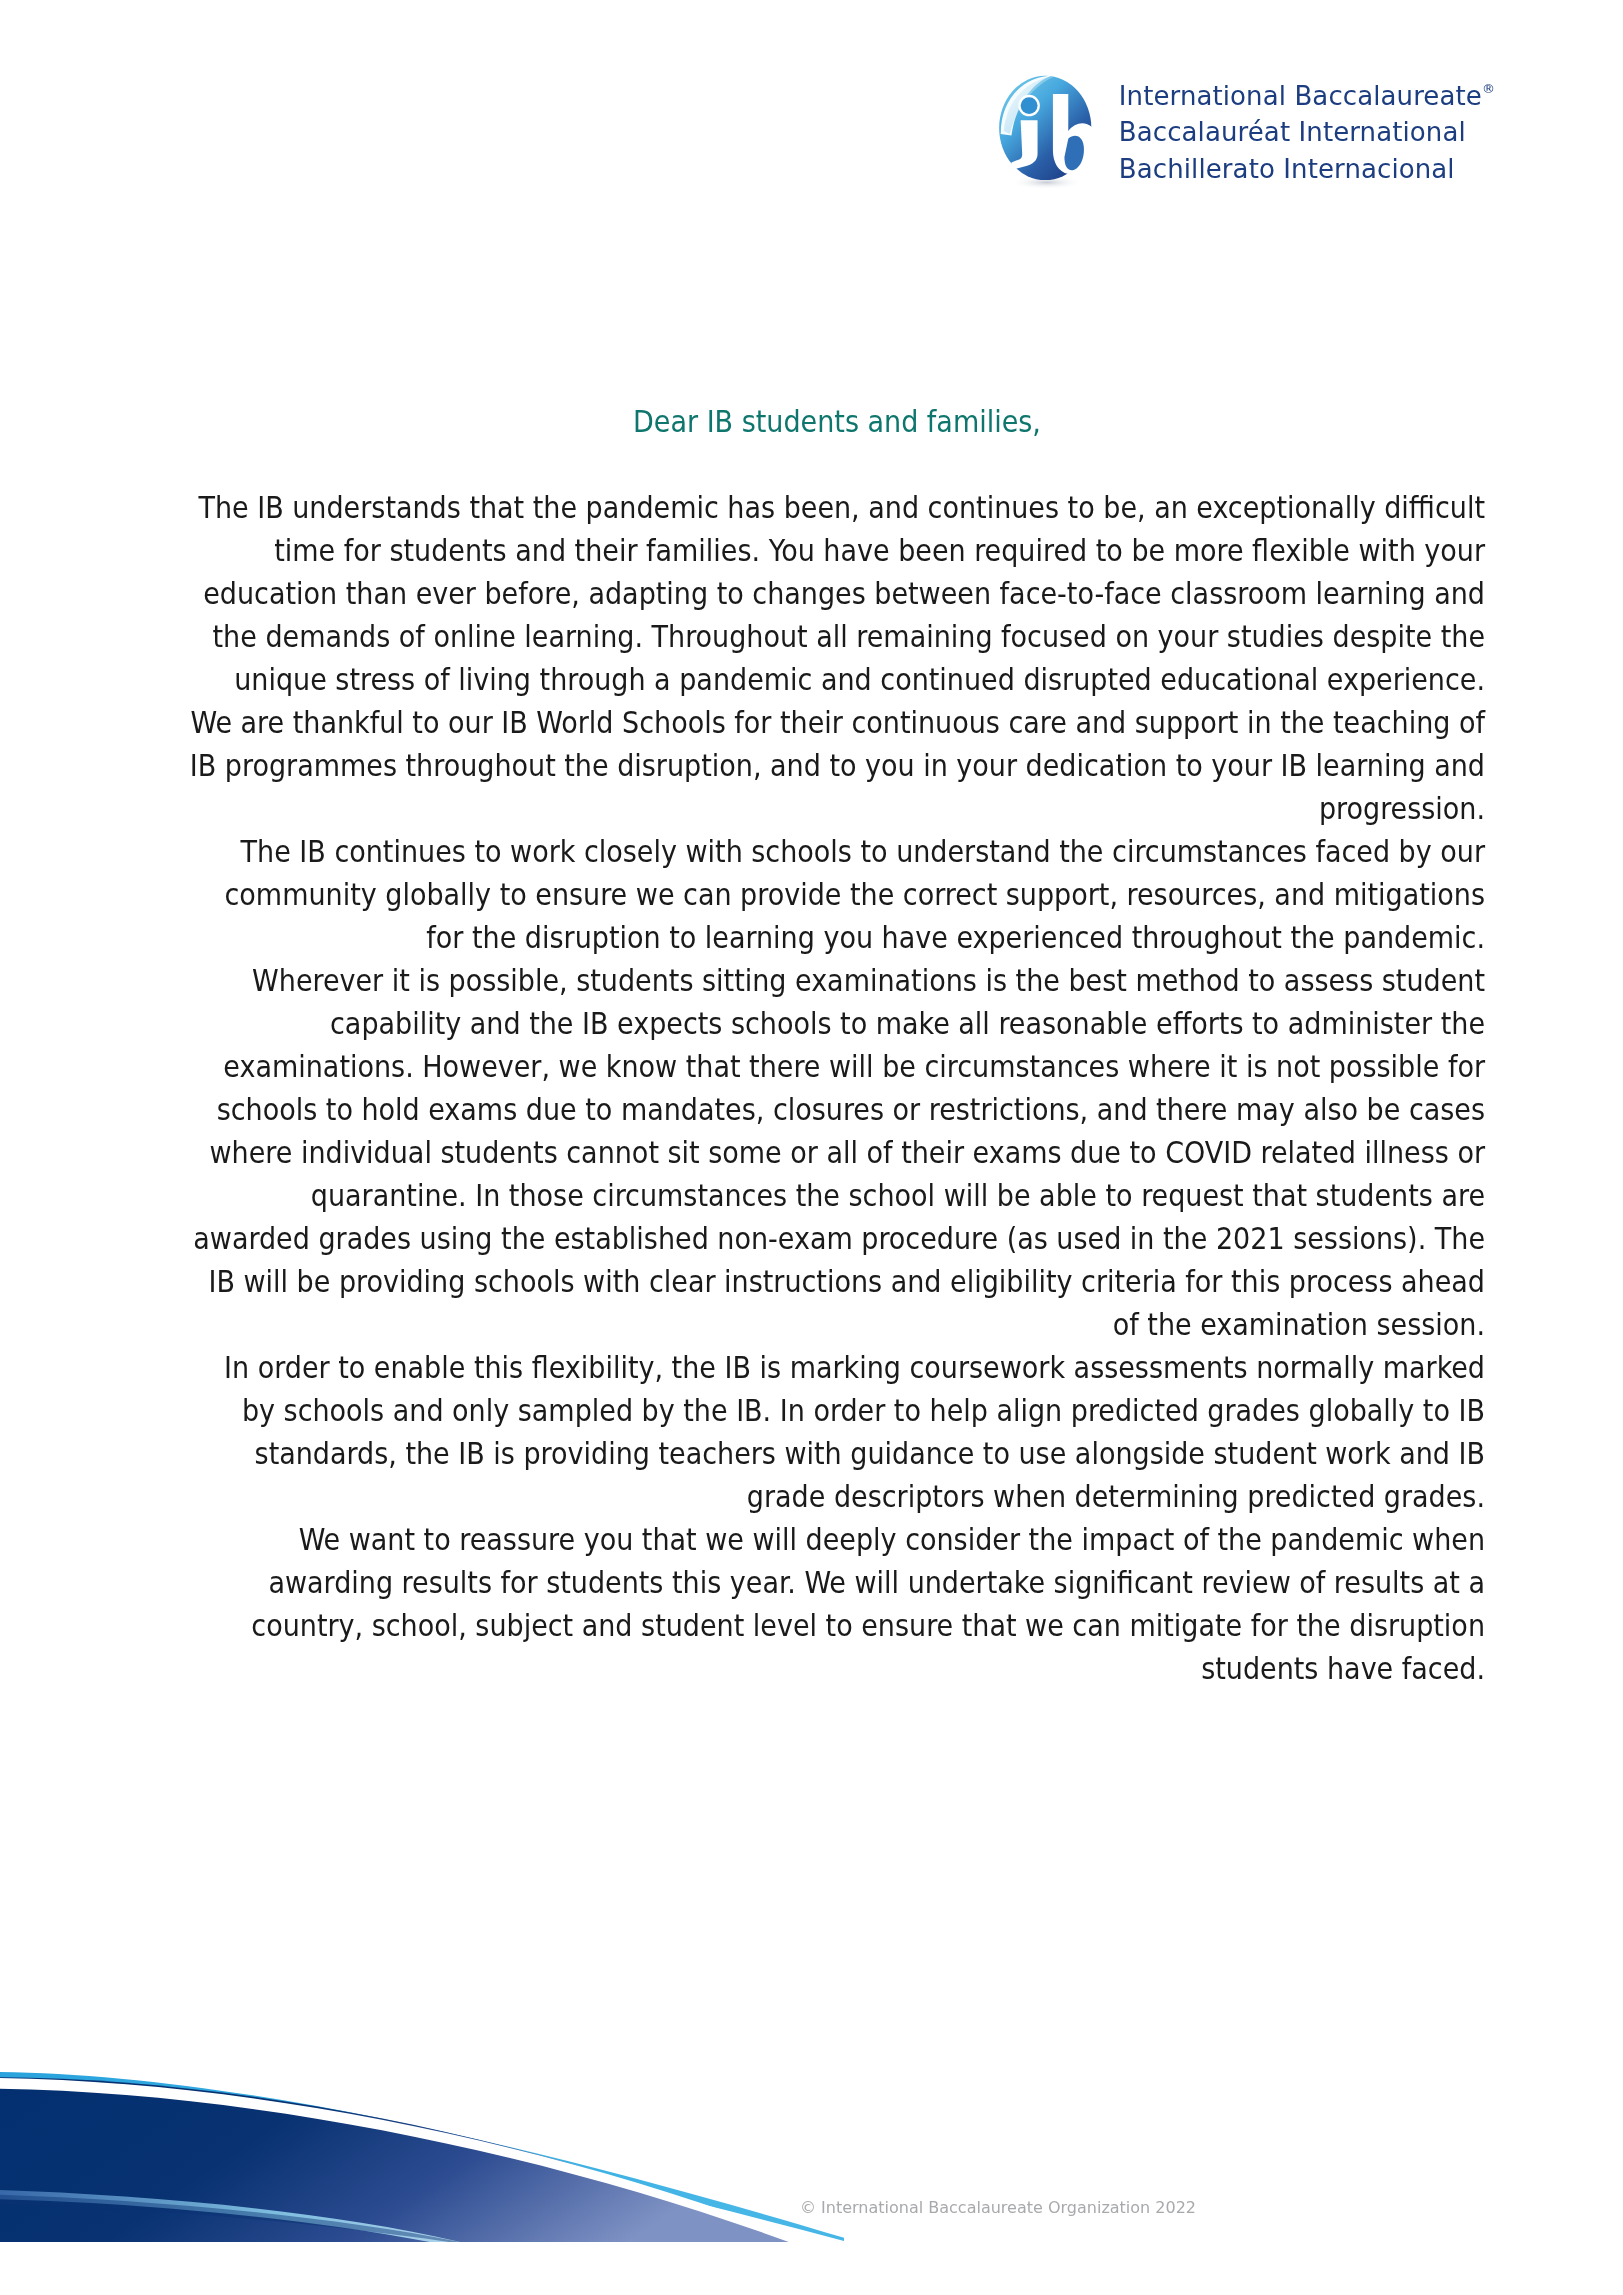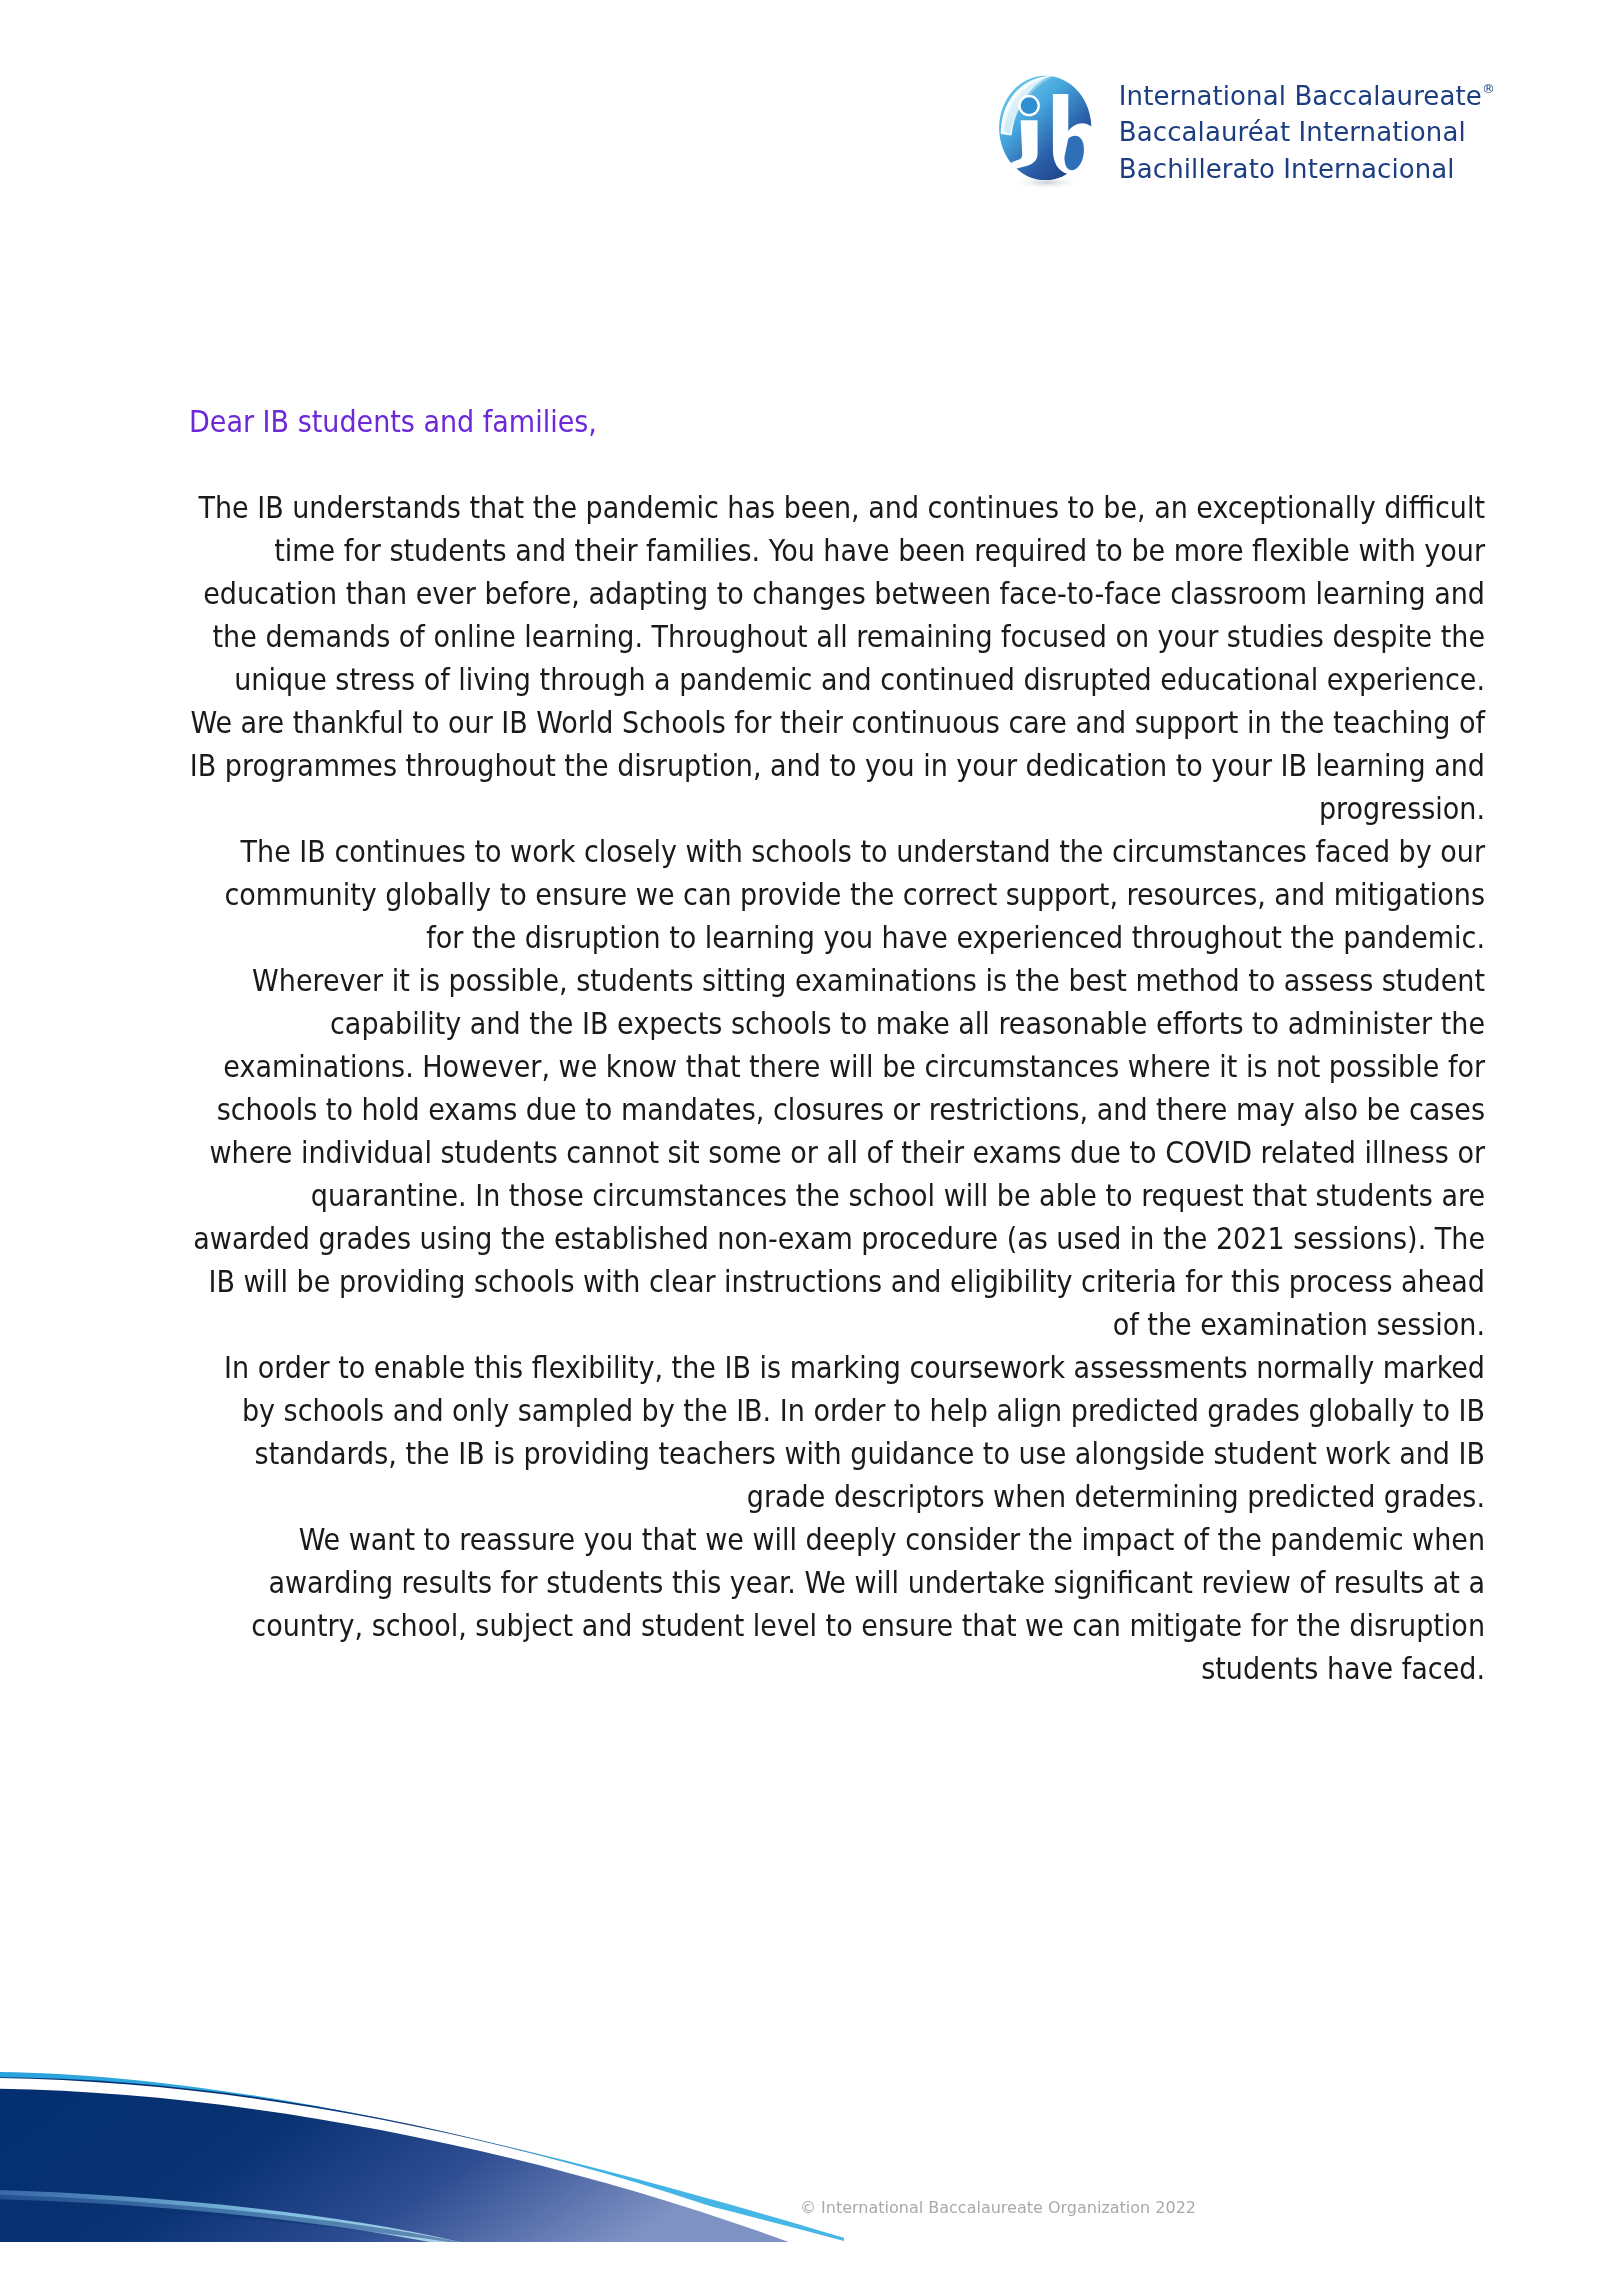--- a/index.html
+++ b/index.html
@@ -60,24 +60,25 @@
   
   .body-copy {
     position: absolute;
     left: 189px;
     top: 400px;
     width: 1296px;
   }
   .salutation {
     font-size: 30px;
     line-height: 43px;
-    color: #6d28d9;
+    color: #0f766e;
     margin: 0 0 43px 0;
     font-family: "DejaVu Sans Condensed", "DejaVu Sans", "Liberation Sans", sans-serif;
     font-stretch: condensed;
+    text-align: center;
   }
   .para {
     font-size: 30px;
     line-height: 43px;
     color: #1a1a1a;
     margin: 0;
     font-family: "DejaVu Sans Condensed", "DejaVu Sans", "Liberation Sans", sans-serif;
     font-stretch: condensed;
     text-align: right;
   }

